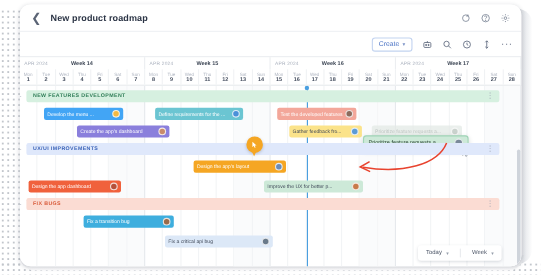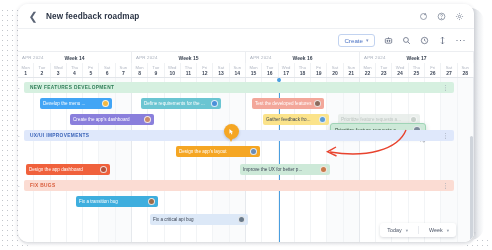--- a/index.html
+++ b/index.html
@@ -138,21 +138,21 @@
 <div id="frame">
   <div id="dotgrid-left"></div>
   <div id="dotgrid-bottom"></div>
   <div id="shadow-right"></div>
   <div id="shadow-bottom"></div>
 
   <div id="window">
 
     <div class="titlebar">
       <div class="back-chev">❮</div>
-      <div class="doc-title">New feedback roadmap</div>
+      <div class="doc-title">New product roadmap</div>
       <div class="tb-right">
         <span class="tb-ic">
           <svg viewBox="0 0 24 24" fill="none" stroke="currentColor" stroke-width="2">
             <path d="M4 12a8 8 0 0 1 8-8 8 8 0 0 1 8 8"></path>
               <path d="M20 12a8 8 0 0 1-8 8 8 8 0 0 1-8-8"></path>
             <path d="M17 3v4h-4"></path>
           </svg>
         </span>
         <span class="tb-ic">
           <svg viewBox="0 0 24 24" fill="none" stroke="currentColor" stroke-width="2">

